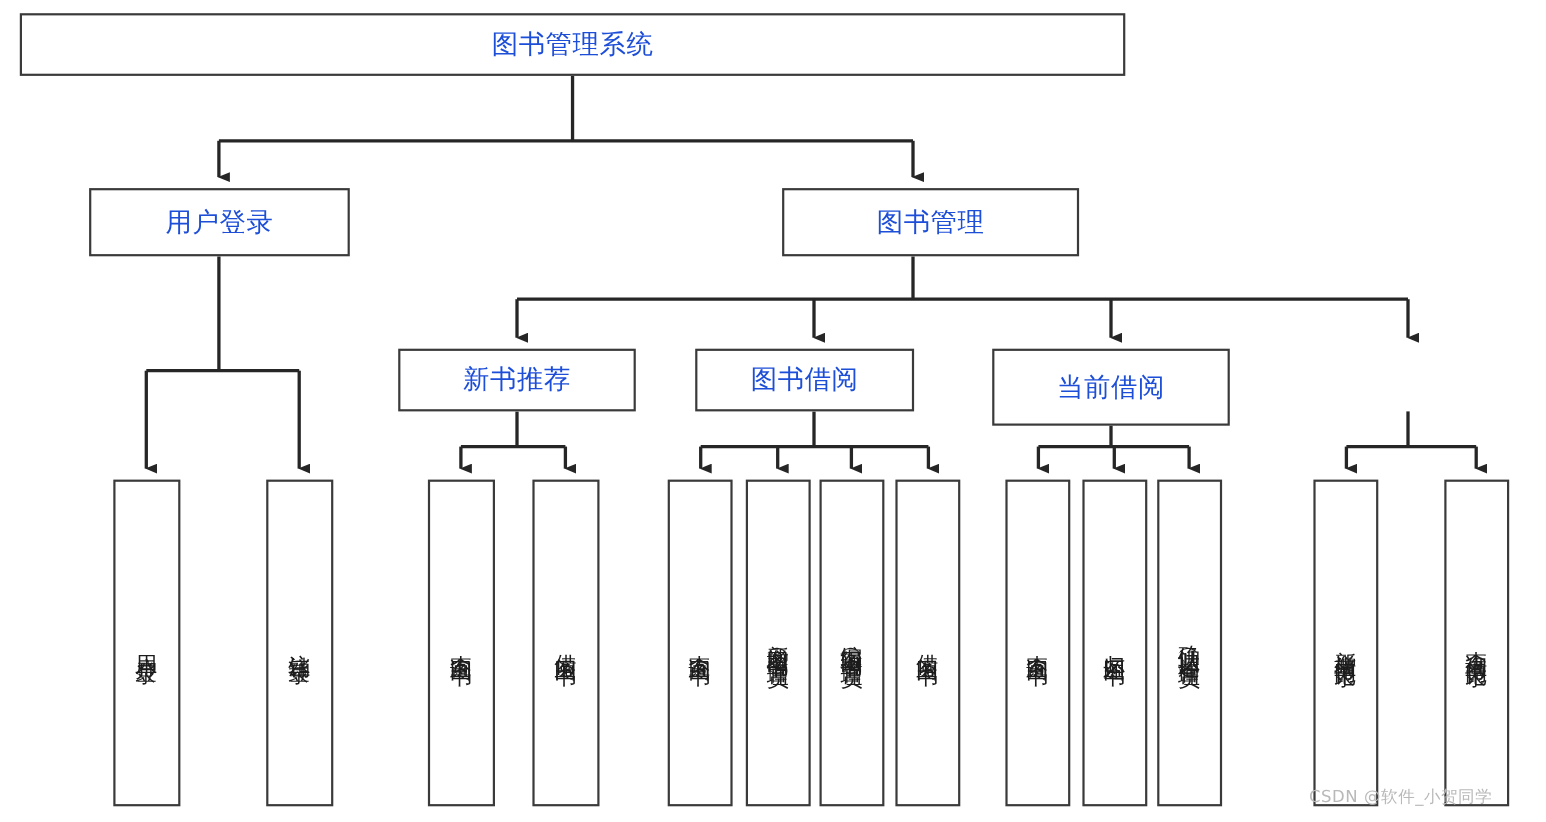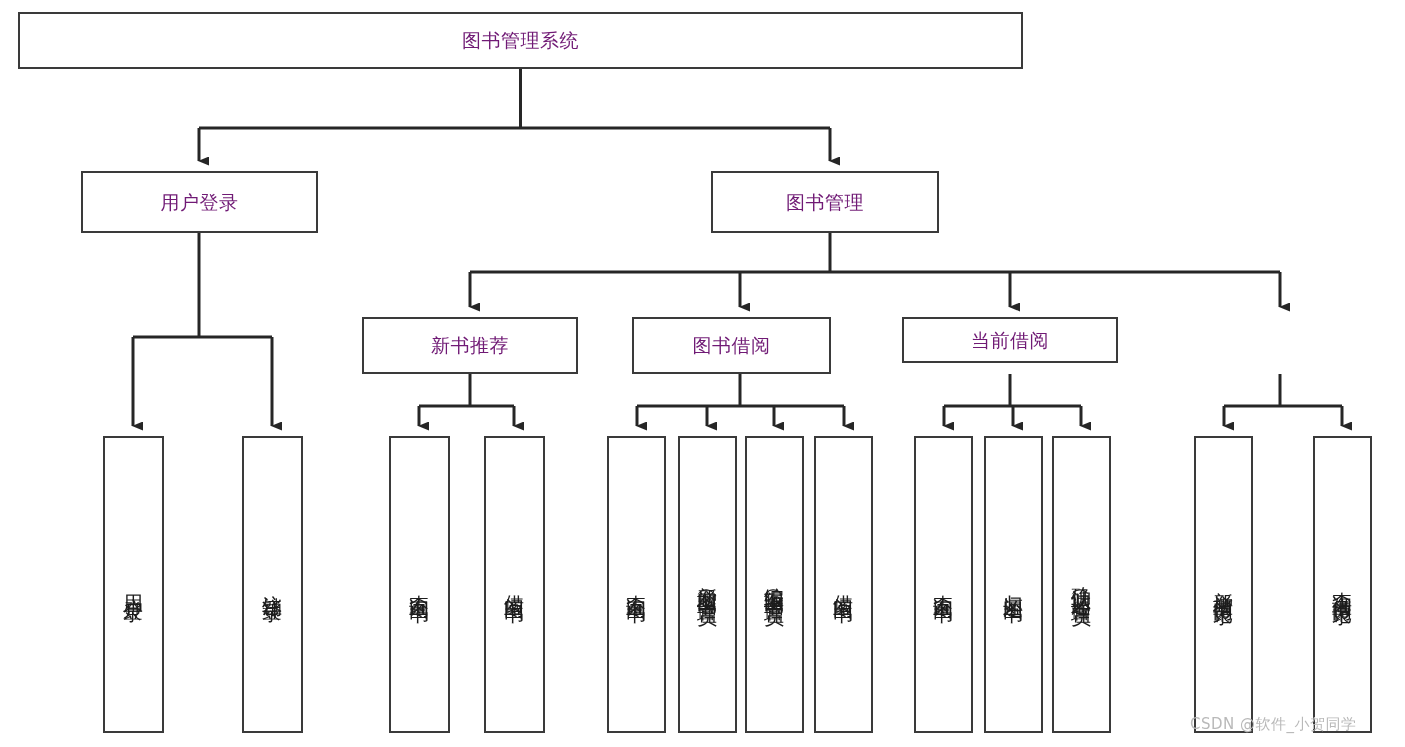--- a/index.html
+++ b/index.html
@@ -30,22 +30,22 @@
     position: absolute;
     box-sizing: border-box;
     background: #ffffff;
     border: 2px solid #3a3a3a;
     display: flex;
     align-items: center;
     justify-content: center;
     overflow: hidden;
   }
   .node-label-h {
-    font-size: 19px;
-    color: #701a75;
+    font-size: 24px;
+    color: #1d4ed8;
     line-height: 1.1;
     white-space: nowrap;
     letter-spacing: 0.5px;
   }
   .node-label-v {
     font-size: 20px;
     color: #1c1c1c;
     writing-mode: vertical-rl;
     text-orientation: upright;
     letter-spacing: 3px;
@@ -123,31 +123,31 @@
     </g>
   </svg>
 
   <div class="node-box" style="left:18px; top:12px; width:1005px; height:57px;">
     <span class="node-label-h">图书管理系统</span>
   </div>
 
   <div class="node-box" style="left:81px; top:171px; width:237px; height:62px;">
     <span class="node-label-h">用户登录</span>
   </div>
-  <div class="node-box" style="left:711px; top:171px; width:228px; height:62px;justify-content:center;">
+  <div class="node-box" style="left:711px; top:171px; width:270px; height:62px;justify-content:center;">
     <span class="node-label-h">图书管理</span>
   </div>
 
   <div class="node-box" style="left:362px; top:317px; width:216px; height:57px;">
     <span class="node-label-h">新书推荐</span>
   </div>
   <div class="node-box" style="left:632px; top:317px; width:199px; height:57px;">
     <span class="node-label-h">图书借阅</span>
   </div>
-  <div class="node-box" style="left:902px; top:317px; width:216px; height:46px;">
+  <div class="node-box" style="left:902px; top:317px; width:216px; height:70px;">
     <span class="node-label-h">当前借阅</span>
   </div>
 
   <div class="node-box leaf-box" style="left:103px; top:436px; width:61px; height:297px;">
     <span class="node-label-v">用户登录</span>
   </div>
   <div class="node-box leaf-box" style="left:242px; top:436px; width:61px; height:297px;">
     <span class="node-label-v">注销登录</span>
   </div>
   <div class="node-box leaf-box" style="left:389px; top:436px; width:61px; height:297px;">

